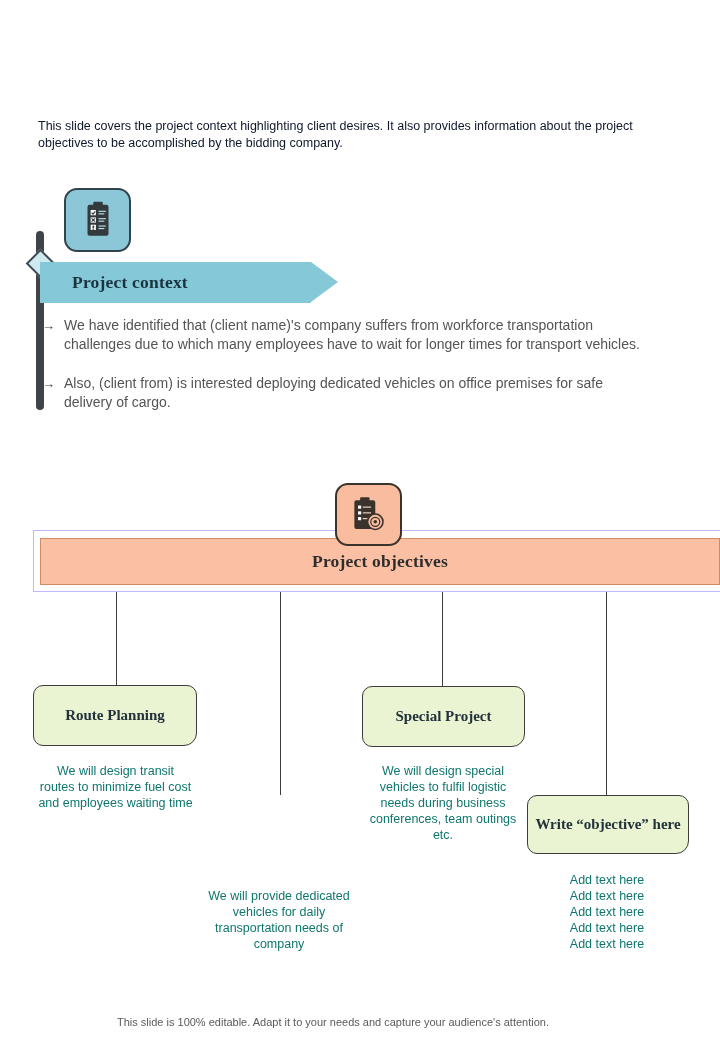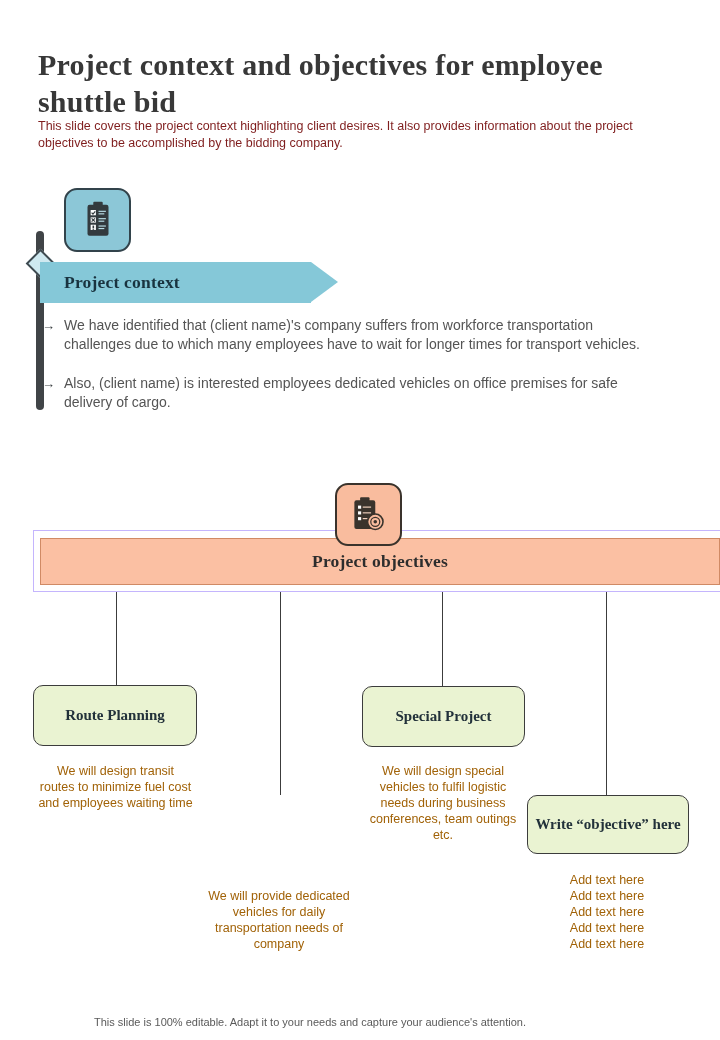--- a/index.html
+++ b/index.html
@@ -12,21 +12,21 @@
 
   
   .title{
     left:38px;top:26px;width:630px;
     font-family:"Liberation Serif","DejaVu Serif",serif;
     font-weight:bold;font-size:30px;line-height:37px;color:#383838;
     letter-spacing:.2px;
   }
   .subtitle{
     left:38px;top:105px;width:648px;
-    font-size:12.5px;line-height:17px;color:#7f1d1d;
+    font-size:12.5px;line-height:17px;color:#0f172a;
   }
 
   
   .ctx-icon{
     left:64px;top:188px;width:63px;height:60px;
     background:#8cc7d7;border:2px solid #32434b;border-radius:13px;
     display:flex;align-items:center;justify-content:center;
   }
   .timeline-bar{
     left:36px;top:231px;width:8px;height:179px;
@@ -34,21 +34,21 @@
   }
   .diamond{
     left:30px;top:253px;width:17px;height:17px;
     background:#cfe9f0;border:2px solid #3f4a50;transform:rotate(45deg);
   }
   .ctx-banner{
     left:40px;top:262px;width:271px;height:41px;background:#85c8d8;
     display:flex;align-items:center;
   }
   .ctx-banner-text{
-    padding-left:24px;
+    padding-left:32px;
     font-family:"Liberation Serif","DejaVu Serif",serif;
     font-weight:bold;font-size:17.5px;color:#19333f;letter-spacing:.2px;
   }
   .ctx-banner-tip{
     left:311px;top:262px;width:0;height:0;
     border-top:20.5px solid transparent;border-bottom:20.5px solid transparent;
     border-left:27px solid #85c8d8;
   }
   .bullet{
     left:42px;width:600px;display:flex;gap:9px;
@@ -82,35 +82,34 @@
     background:#eaf3d2;border:1.5px solid #3c3c3c;
     border-radius:10px 10px 13px 10px;
     display:flex;align-items:center;justify-content:center;text-align:center;
     z-index:2;
   }
   .node-label{
     font-family:"Liberation Serif","DejaVu Serif",serif;
     font-weight:bold;font-size:15px;line-height:21px;color:#22313a;
   }
   .desc{
-    font-size:12.5px;line-height:16px;color:#a16207;text-align:center;
+    font-size:12.5px;line-height:16px;color:#0f766e;text-align:center;
   }
 
   
   .footer{
     left:0;top:1016px;width:620px;text-align:center;
-    font-size:11px;color:#5a5a5a;
+    font-size:11px;color:#5a5a5a;padding-left:23px;
   }
 </style>
 </head>
 <body>
 
 <div class="slide">
 
-  <h1 class="abs title">Project context and objectives for employee shuttle bid</h1>
   <p class="abs subtitle">This slide covers the project context highlighting client desires. It also provides information about the project objectives to be accomplished by the bidding company.</p>
 
   <div class="abs ctx-icon">
     <svg width="42" height="42" viewBox="0 0 40 40" aria-hidden="true">
       <rect x="15.5" y="2.5" width="9" height="4.5" rx="1" fill="#333a3e"></rect>
       <rect x="10" y="5.5" width="20" height="29.5" rx="2" fill="#333a3e"></rect>
       <rect x="13" y="10.5" width="5" height="5" fill="#ffffff"></rect>
       <path d="M13.9 13 l1.3 1.4 2.2-2.7" stroke="#333a3e" stroke-width="1.1" fill="none"></path>
       <rect x="20.5" y="11.2" width="7" height="1.1" fill="#b9dde6"></rect>
       <rect x="20.5" y="13.6" width="5.5" height="1.1" fill="#b9dde6"></rect>
@@ -133,21 +132,21 @@
     <span class="ctx-banner-text">Project context</span>
   </div>
   <div class="abs ctx-banner-tip"></div>
 
   <div class="abs bullet" style="top:316px;">
     <span class="arrow">→</span>
     <span class="btxt">We have identified that (client name)'s company suffers from workforce transportation challenges due to which many employees have to wait for longer times for transport vehicles.</span>
   </div>
   <div class="abs bullet" style="top:374px;">
     <span class="arrow">→</span>
-    <span class="btxt">Also, (client name) is interested employees dedicated vehicles on office premises for safe delivery of cargo.</span>
+    <span class="btxt">Also, (client from) is interested deploying dedicated vehicles on office premises for safe delivery of cargo.</span>
   </div>
 
   <div class="abs obj-icon">
     <svg width="46" height="42" viewBox="0 0 44 40" aria-hidden="true">
       <rect x="13.5" y="3" width="9" height="4.5" rx="1" fill="#3a332c"></rect>
       <rect x="8" y="6" width="20" height="27.5" rx="2" fill="#3a332c"></rect>
       <rect x="11.5" y="11" width="3" height="3" fill="#ffffff"></rect>
       <rect x="16" y="11.9" width="8" height="1.1" fill="#f3d3c0"></rect>
       <rect x="11.5" y="16.5" width="3" height="3" fill="#ffffff"></rect>
       <rect x="16" y="17.4" width="8" height="1.1" fill="#f3d3c0"></rect>

